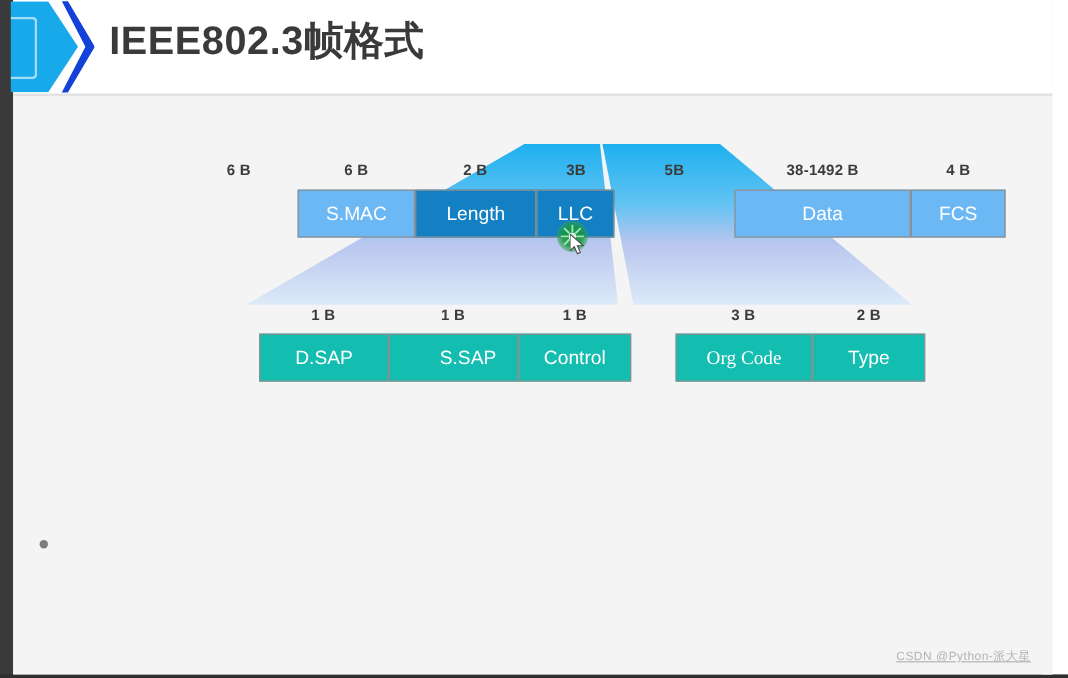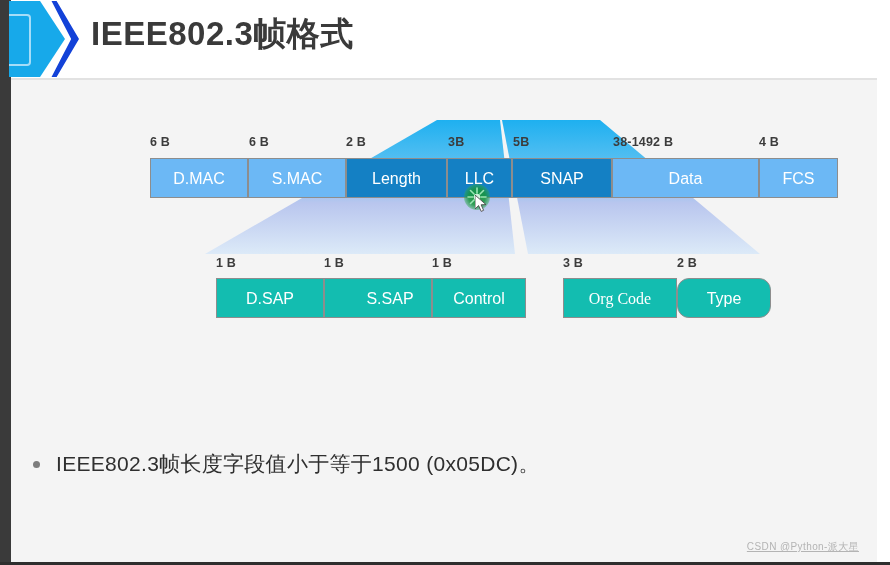--- a/index.html
+++ b/index.html
@@ -115,21 +115,21 @@
     position: absolute;
     left: 0; top: 0;
     width: 866px; height: 260px;
   }
 
   .size-label {
     position: absolute;
     font-size: 12.5px;
     color: #3c3c3c;
     font-weight: 600;
-    text-align: left;
+    text-align: center;
     white-space: nowrap;
     letter-spacing: .2px;
   }
 
   .fld {
     position: absolute;
     height: 40px;
     line-height: 40px;
     text-align: center;
     color: #ffffff;
@@ -248,25 +248,23 @@
         </svg>
 
         <div class="size-label" style="left:139px; top:55px; width:98px;">6 B</div>
         <div class="size-label" style="left:238px; top:55px; width:96px;">6 B</div>
         <div class="size-label" style="left:335px; top:55px; width:100px;">2 B</div>
         <div class="size-label" style="left:437px; top:55px; width:64px;">3B</div>
         <div class="size-label" style="left:502px; top:55px; width:98px;">5B</div>
         <div class="size-label" style="left:602px; top:55px; width:145px;">38-1492 B</div>
         <div class="size-label" style="left:748px; top:55px; width:79px;">4 B</div>
 
-        <div class="fld light" style="left:139px; top:78px; width:98px;">D.MAC</div>
         <div class="fld light" style="left:237px; top:78px; width:98px;">S.MAC</div>
         <div class="fld dark" style="left:335px; top:78px; width:101px;">Length</div>
         <div class="fld dark" style="left:436px; top:78px; width:65px;">LLC</div>
-        <div class="fld dark" style="left:501px; top:78px; width:100px;">SNAP</div>
         <div class="fld light" style="left:748px; top:78px; width:79px;">FCS</div>
         <div class="fld light" style="left:601px; top:78px; width:147px;">Data</div>
 
         <div class="cursor-hl" style="left:453px; top:104px;">
           <svg class="spokes" viewBox="0 0 26 26">
             <g stroke="#9ae6b4" stroke-width="1.6" stroke-linecap="round">
               <line x1="13" y1="4" x2="13" y2="9"></line>
               <line x1="13" y1="17" x2="13" y2="22"></line>
               <line x1="4" y1="13" x2="9" y2="13"></line>
               <line x1="17" y1="13" x2="22" y2="13"></line>
@@ -287,26 +285,25 @@
         <div class="size-label" style="left:421px; top:176px; width:94px;">1 B</div>
 
         <div class="size-label" style="left:552px; top:176px; width:113px;">3 B</div>
         <div class="size-label" style="left:666px; top:176px; width:94px;">2 B</div>
 
         <div class="fld teal" style="left:205px; top:198px; width:108px;">D.SAP</div>
         <div class="fld teal" style="left:313px; top:198px; width:108px;padding-left:24px;">S.SAP</div>
         <div class="fld teal" style="left:421px; top:198px; width:94px;">Control</div>
 
         <div class="fld teal" style="left:552px; top:198px; width:114px;font-family:Liberation Serif, serif;">Org Code</div>
-        <div class="fld teal" style="left:666px; top:198px; width:94px;border-radius:12px;">Type</div>
+        <div class="fld teal" style="left:666px; top:198px; width:94px;">Type</div>
 
       </div>
 
       <div class="bullet-row">
         <div class="bullet-dot"></div>
-        <div class="bullet-text">IEEE802.3帧长度字段值小于等于1500 (0x05DC)。</div>
       </div>
 
       <div class="watermark">CSDN @Python-派大星</div>
 
     </div>
   </div>
 </div>
 
 </body></html>

